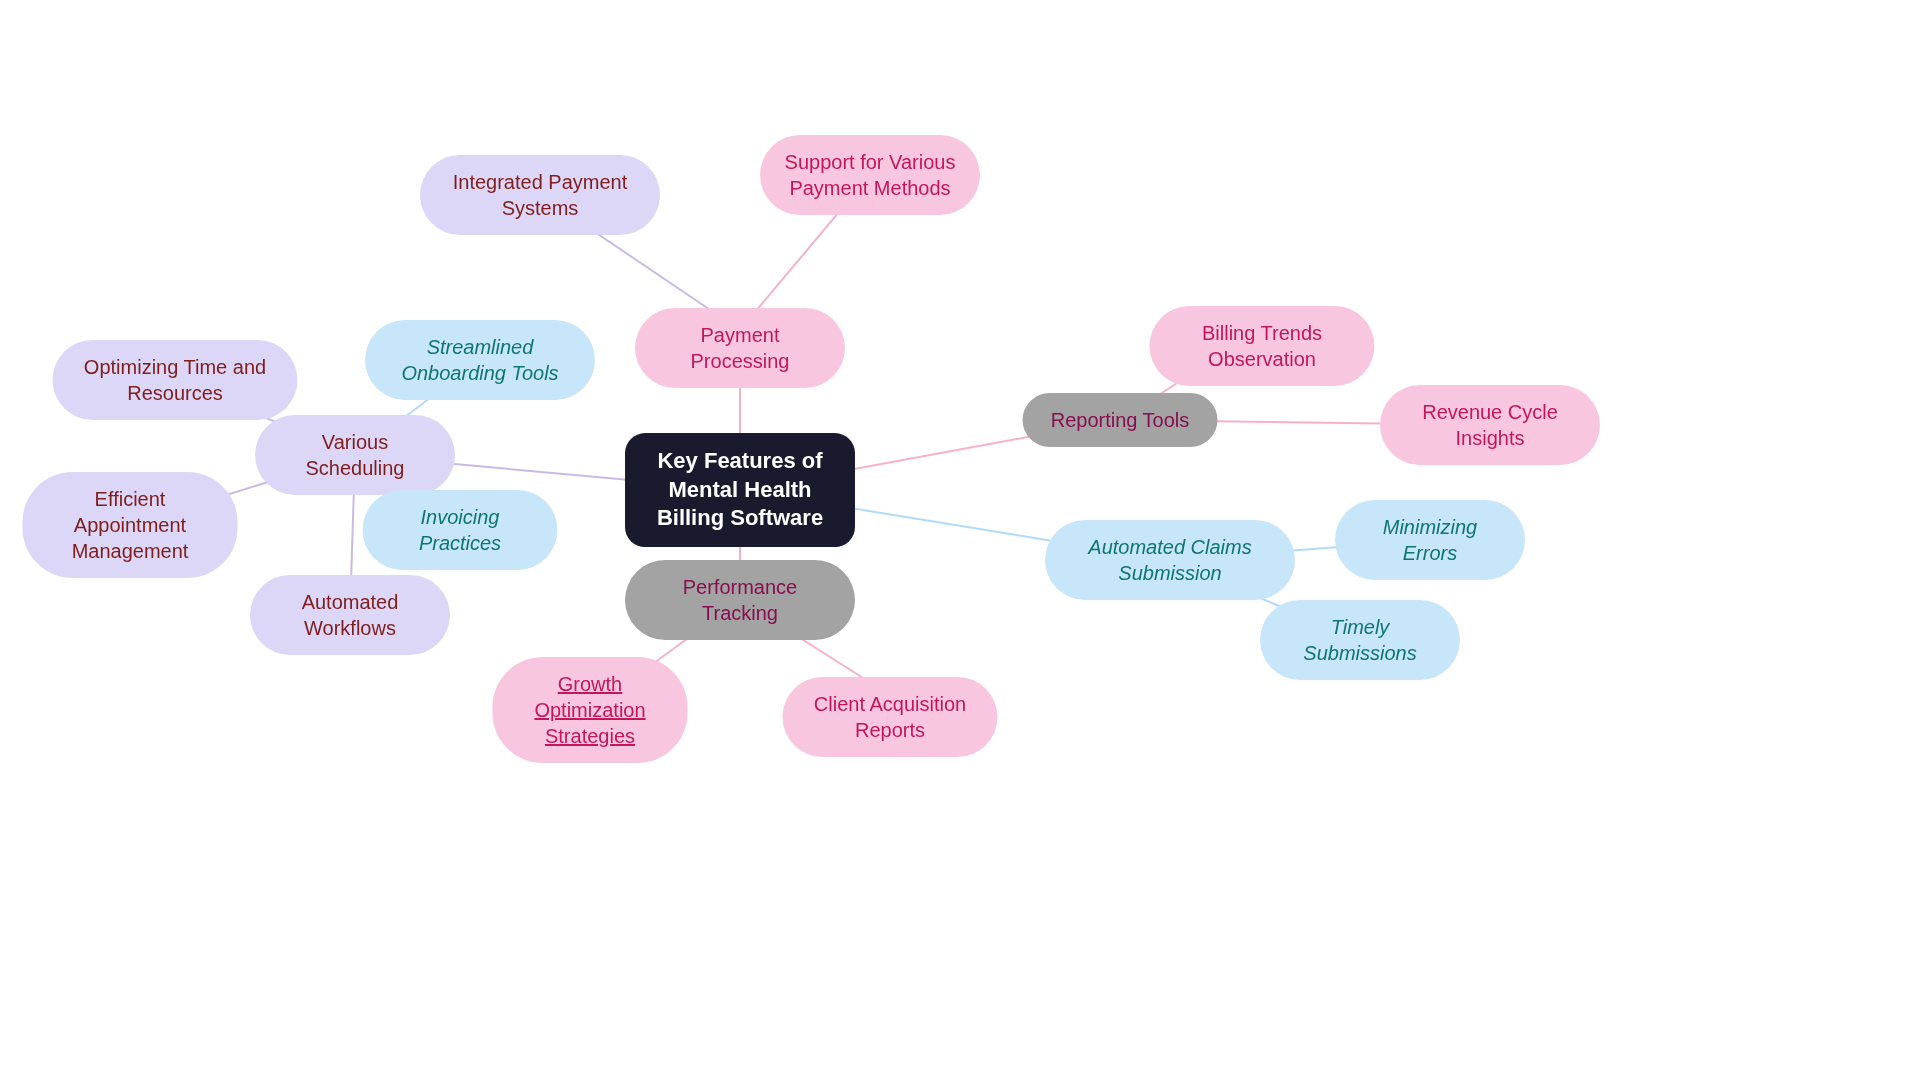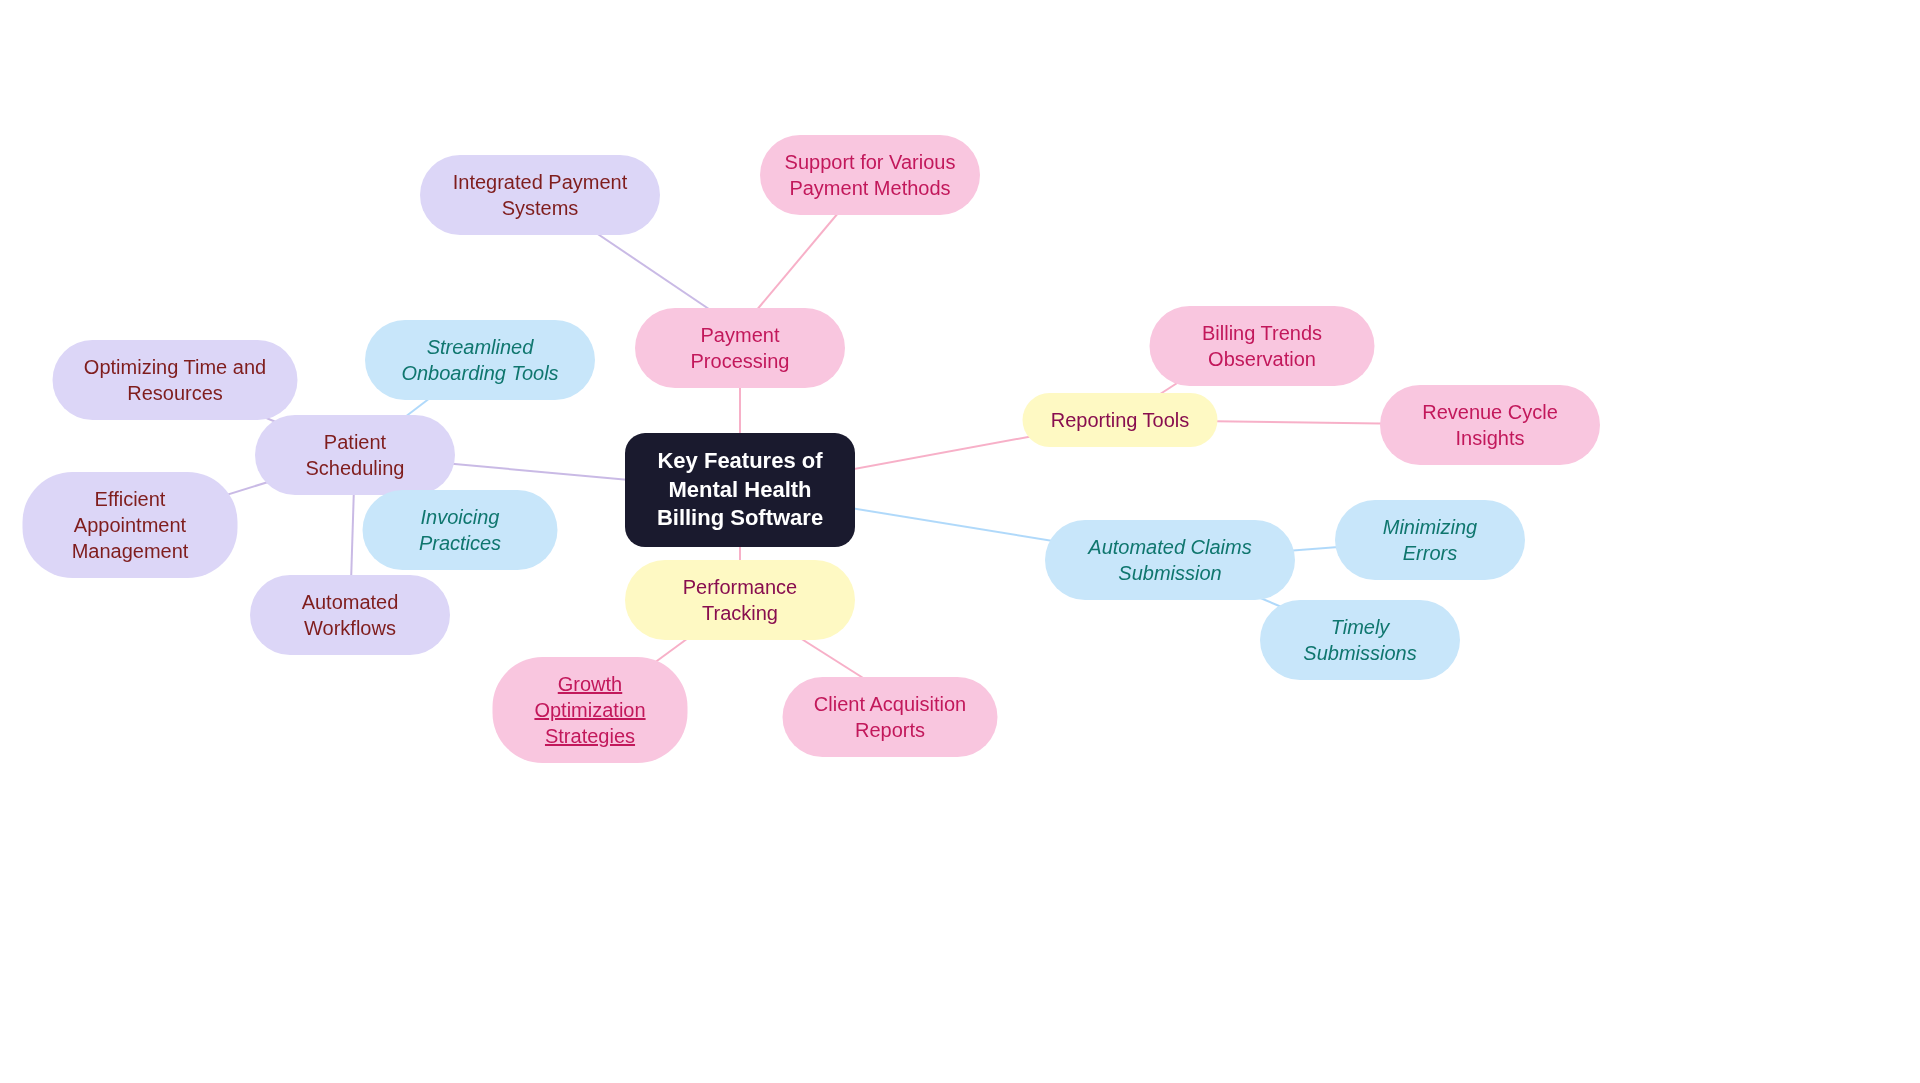--- a/index.html
+++ b/index.html
@@ -55,21 +55,21 @@
       color: #7f1d1d;
       border: none;
     }
     .node-blue {
       background: #c8e6fa;
       color: #0f766e;
       border: none;
       font-style: italic;
     }
     .node-pink-bright {
-      background: #fef9c3;
+      background: #a3a3a3;
       color: #880e4f;
       border: none;
     }
   </style>
 </head>
 <body>
 
 <div id="mind-map-container">
   <svg id="connections">
       <line x1="740" y1="490" x2="740" y2="330" stroke="#f48fb1" stroke-width="2" opacity="0.7"></line>
@@ -99,19 +99,19 @@
     <div class="node node-pink" style="left: 870px; top: 175px; width: 220px;">Support for Various Payment Methods</div>
     <div class="node node-pink-bright" style="left: 1120px; top: 420px; width: 195px;">Reporting Tools</div>
     <div class="node node-pink" style="left: 1262px; top: 310px; width: 225px; margin-top: 36px;">Billing Trends Observation</div>
     <div class="node node-pink" style="left: 1490px; top: 425px; width: 220px;">Revenue Cycle Insights</div>
     <div class="node node-blue" style="left: 1170px; top: 560px; width: 250px; text-align: center;">Automated Claims Submission</div>
     <div class="node node-blue" style="left: 1430px; top: 540px; width: 190px;">Minimizing Errors</div>
     <div class="node node-blue" style="left: 1360px; top: 640px; width: 200px;">Timely Submissions</div>
     <div class="node node-pink-bright" style="left: 740px; top: 600px; width: 230px;">Performance Tracking</div>
     <div class="node node-pink" style="left: 590px; top: 710px; width: 195px; text-decoration: underline;">Growth Optimization Strategies</div>
     <div class="node node-pink" style="left: 890px; top: 717px; width: 215px;">Client Acquisition Reports</div>
-    <div class="node node-lavender" style="left: 355px; top: 455px; width: 200px;">Patient Scheduling</div>
+    <div class="node node-lavender" style="left: 355px; top: 455px; width: 200px;">Various Scheduling</div>
     <div class="node node-blue" style="left: 480px; top: 360px; width: 230px;">Streamlined Onboarding Tools</div>
     <div class="node node-blue" style="left: 460px; top: 530px; width: 195px;">Invoicing Practices</div>
     <div class="node node-lavender" style="left: 350px; top: 615px; width: 200px;">Automated Workflows</div>
     <div class="node node-lavender" style="left: 175px; top: 380px; width: 245px;">Optimizing Time and Resources</div>
     <div class="node node-lavender" style="left: 130px; top: 525px; width: 215px;">Efficient Appointment Management</div>
   </div>
 
 </body></html>

